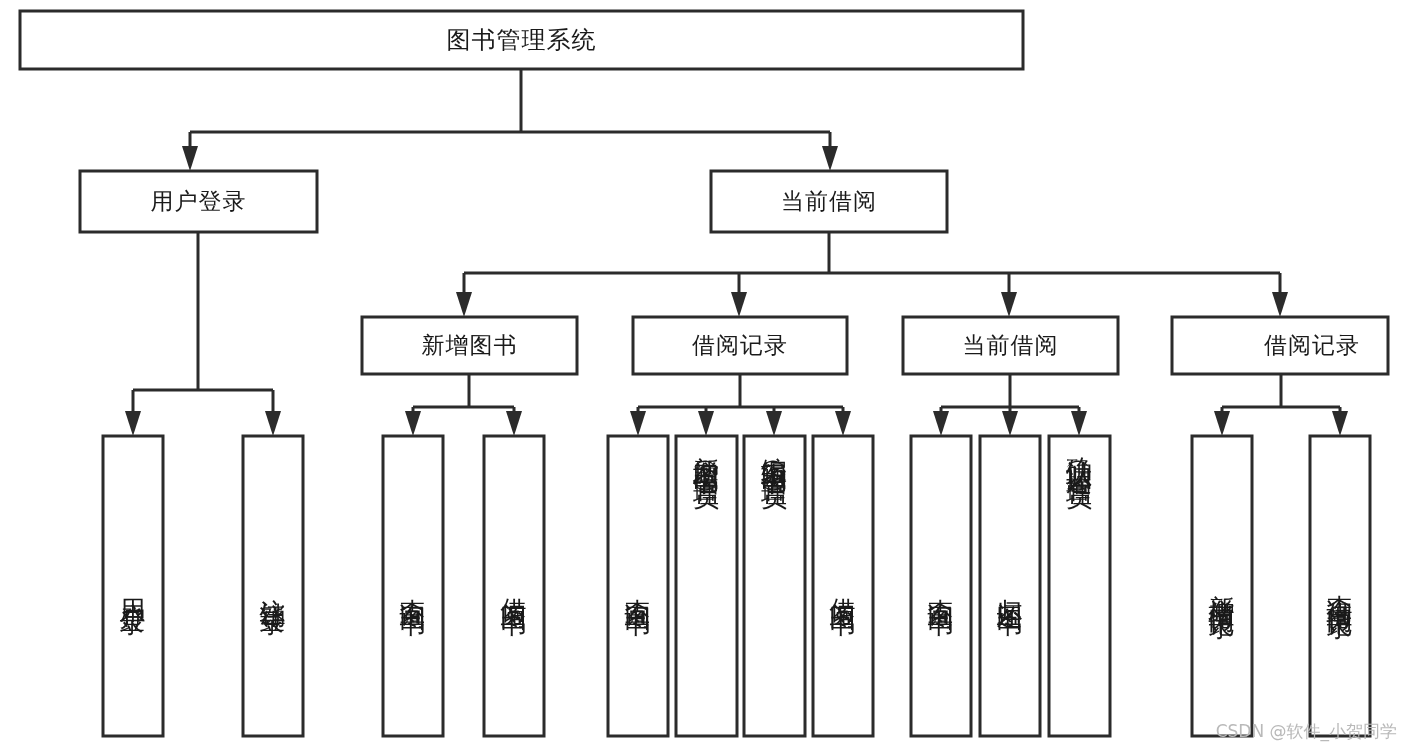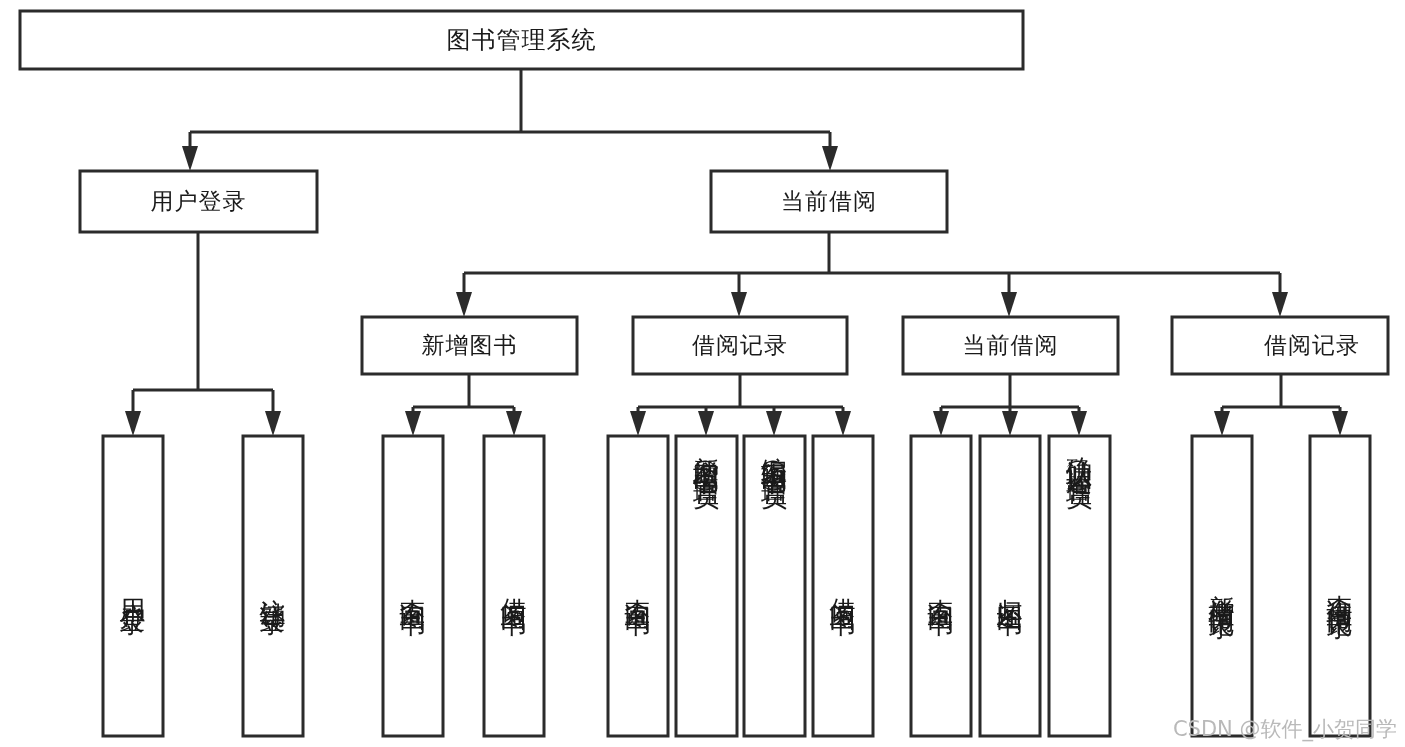--- a/index.html
+++ b/index.html
@@ -71,21 +71,21 @@
     white-space: nowrap;
   }
   .title-text {
     font-size: 24px;
   }
   #watermark {
     position: absolute;
     right: 8px;
     bottom: 4px;
     font-family: "DejaVu Sans", "Liberation Sans", sans-serif;
-    font-size: 21px;
+    font-size: 17px;
     color: #b9b9b9;
     white-space: nowrap;
     pointer-events: none;
   }
 </style>
 </head>
 <body>
 
 <div id="diagram-root">
 

